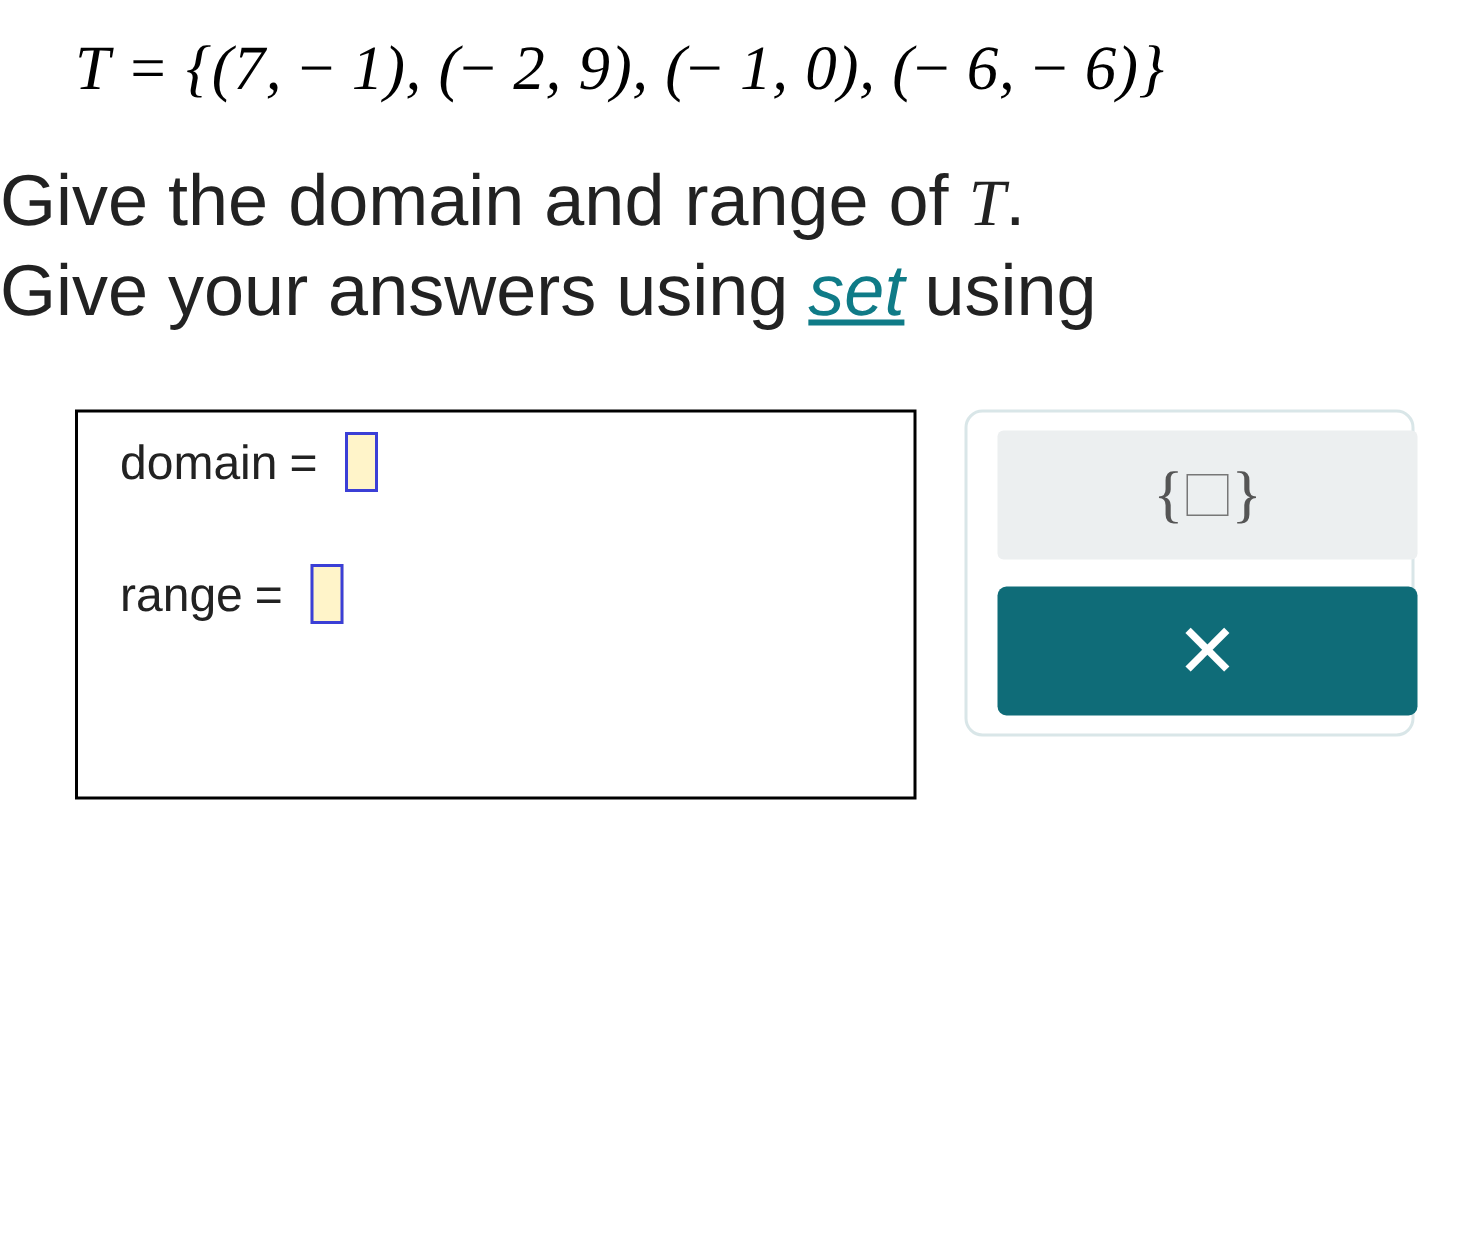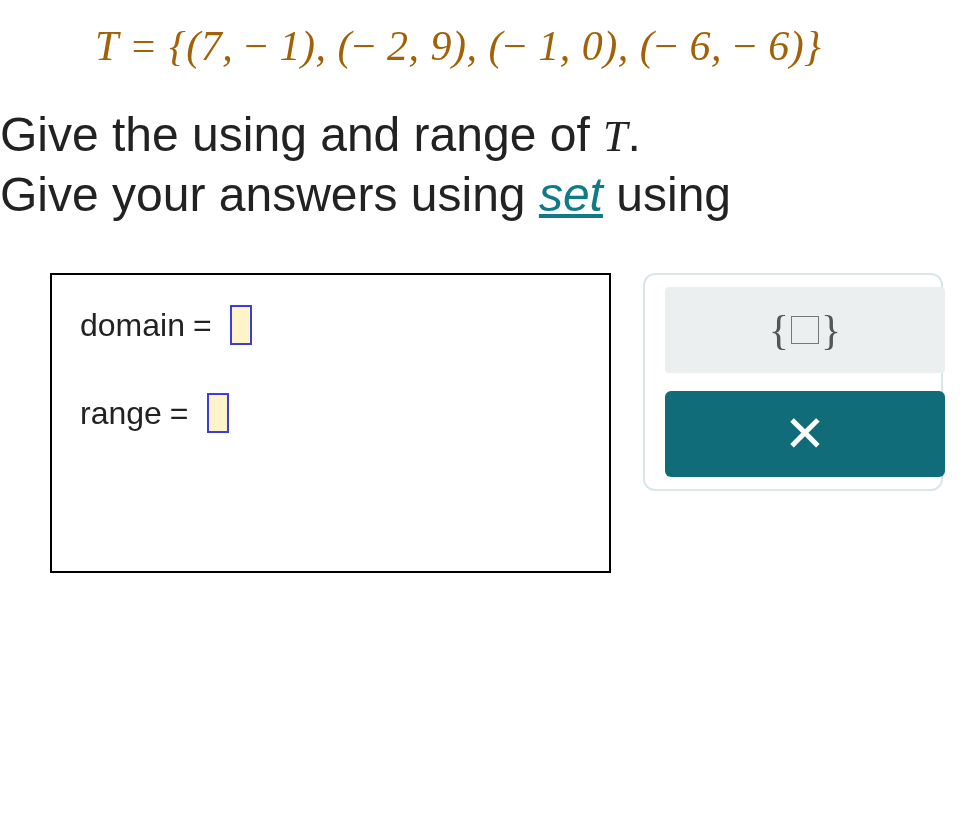--- a/index.html
+++ b/index.html
@@ -8,22 +8,22 @@
       background: #ffffff;
       width: 976px;
       height: 826px;
       overflow: hidden;
       position: relative;
     }
     .equation {
       font-family: 'Times New Roman', serif;
       font-size: 42px;
       font-style: italic;
-      color: #a16207;
-      margin-left: 95px;
+      color: #000000;
+      margin-left: 50px;
       margin-top: 22px;
       letter-spacing: 0.5px;
     }
     .equation .roman { font-style: normal; }
     .question-text {
       font-size: 48px;
       color: #222;
       margin-top: 35px;
       margin-left: 0px;
       line-height: 1.25;
@@ -40,23 +40,23 @@
       font-style: italic;
     }
     .answer-area {
       margin-top: 48px;
       display: flex;
       align-items: flex-start;
     }
     .answer-box {
       border: 2px solid #000;
       width: 561px;
-      height: 300px;
+      height: 260px;
       margin-left: 50px;
-      padding: 30px 28px;
+      padding: 13px 28px;
     }
     .answer-row {
       display: flex;
       align-items: center;
       margin-bottom: 48px;
     }
     .answer-label {
       font-size: 32px;
       color: #222;
       margin-right: 8px;
@@ -126,21 +126,21 @@
     }
   </style>
 </head>
 <body>
 
 <div class="equation">
   <span><i>T</i> = {(7, <span class="roman">−</span> 1), (<span class="roman">−</span> 2, 9), (<span class="roman">−</span> 1, 0), (<span class="roman">−</span> 6, <span class="roman">−</span> 6)}</span>
 </div>
 
 <div class="question-text">
-  <span>Give the using and range of </span><span class="italic">T</span><span>.</span><br>
+  <span>Give the domain and range of </span><span class="italic">T</span><span>.</span><br>
   <span>Give your answers using </span><span class="set-link">set</span><span> using</span>
 </div>
 
 <div class="answer-area">
   <div class="answer-box">
     <div class="answer-row">
       <span class="answer-label">domain</span>
       <span class="equals">=</span>
       <span class="input-slot"></span>
     </div>

